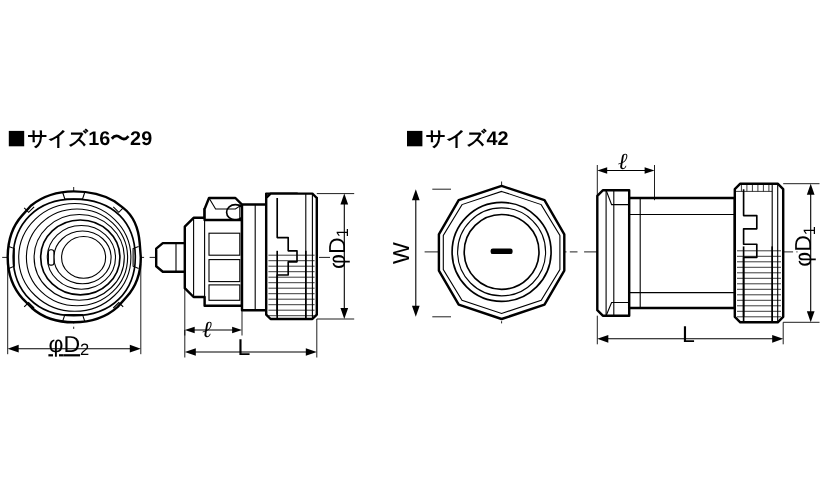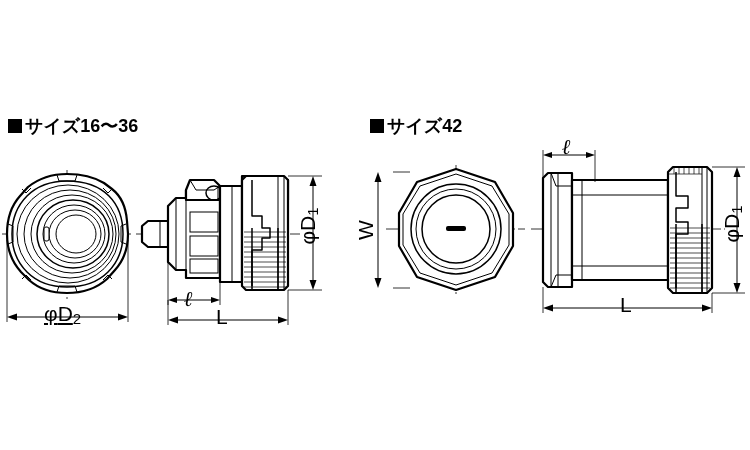--- a/index.html
+++ b/index.html
@@ -72,21 +72,21 @@
     font-size: 21px;
   }
 </style>
 </head>
 <body>
 
 <div id="page">
 
   <div class="section-label" id="label-a">
     <span class="bullet"></span>
-    <span>サイズ16〜36</span>
+    <span>サイズ16〜29</span>
   </div>
 
   <div class="section-label" id="label-b">
     <span class="bullet"></span>
     <span>サイズ42</span>
   </div>
 
   <svg class="drawing" viewBox="0 0 750 450">
 
     <g>

